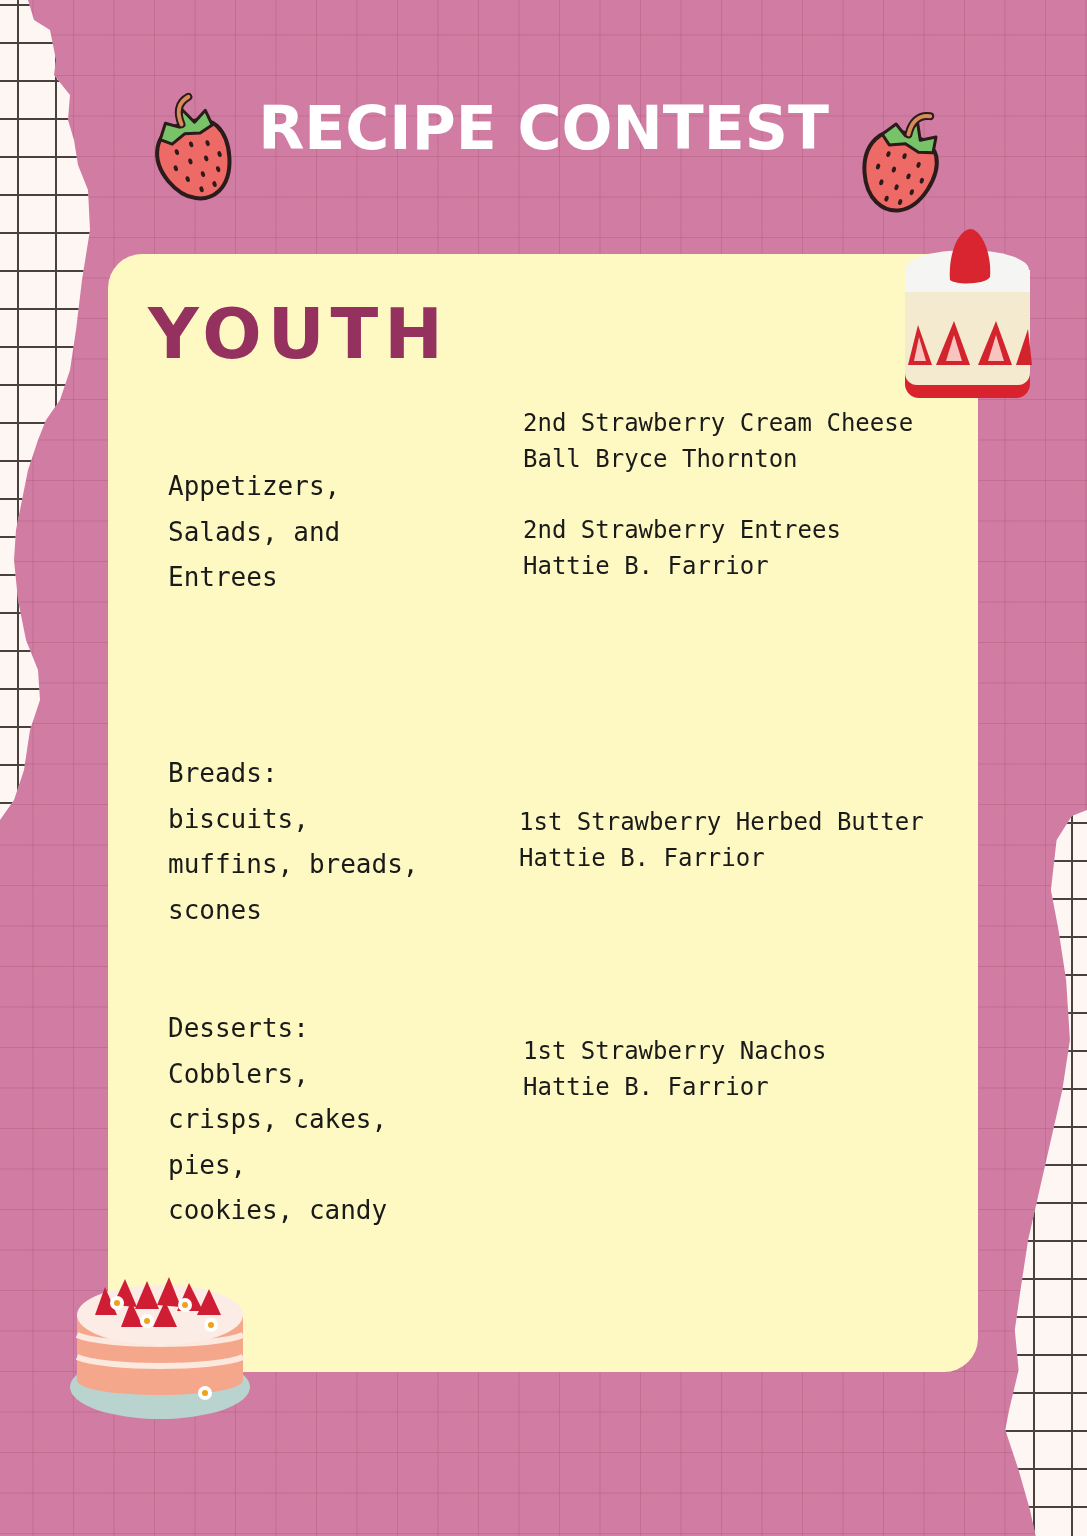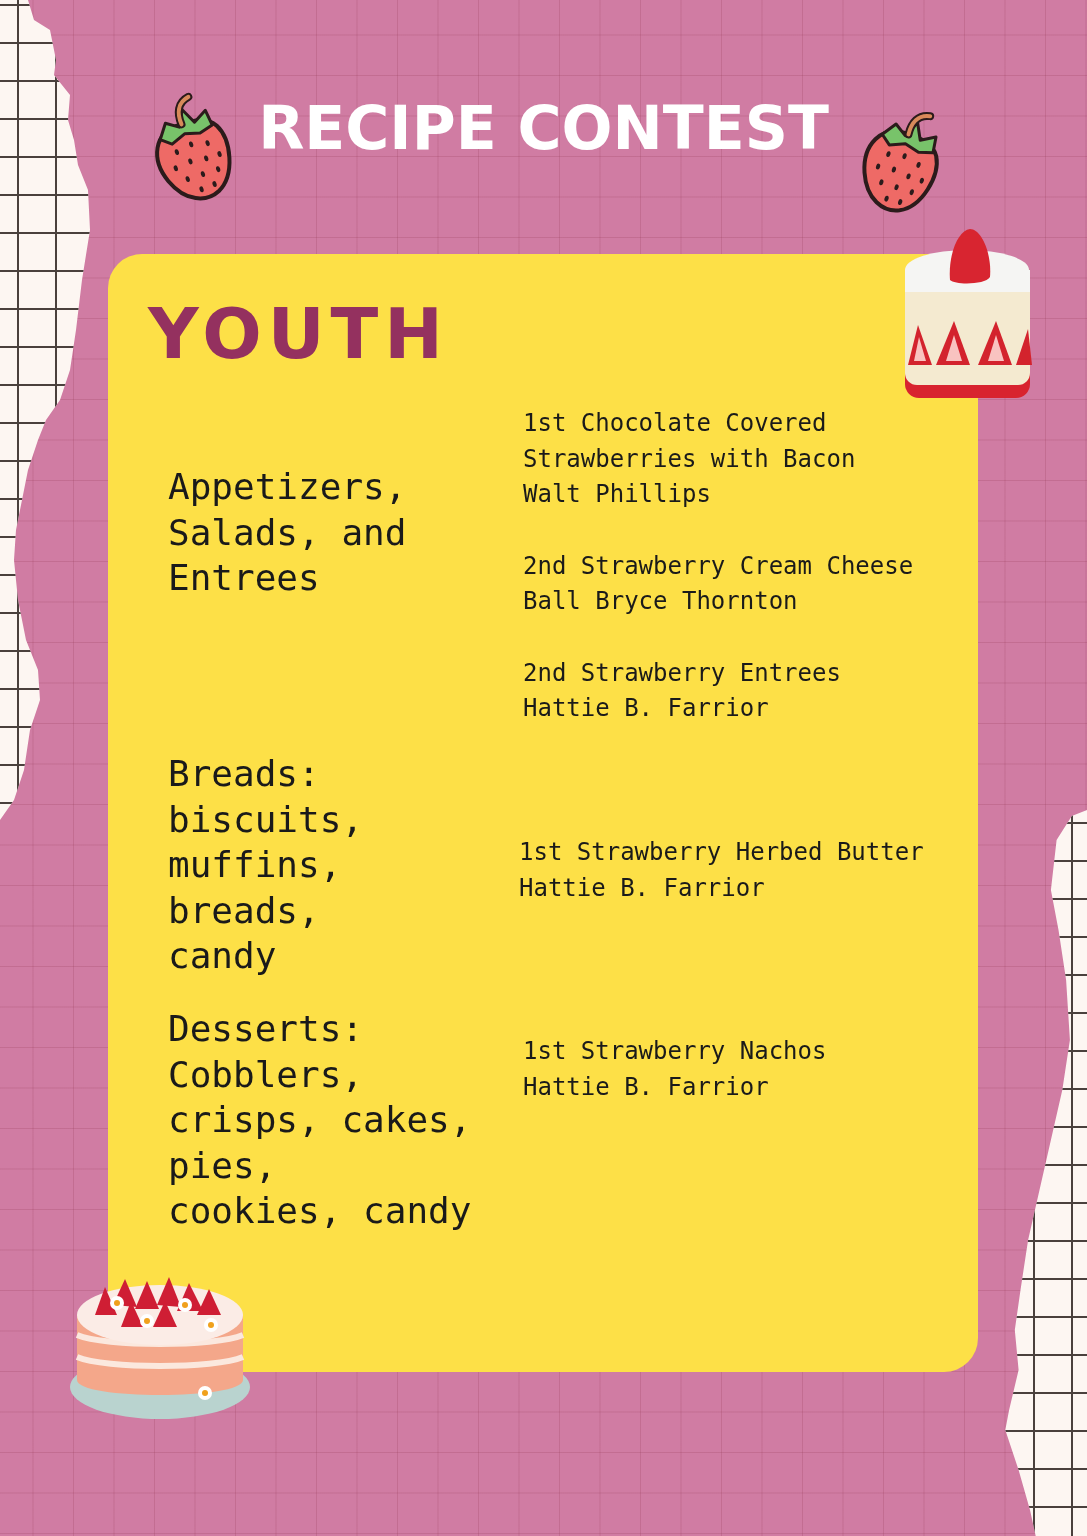--- a/index.html
+++ b/index.html
@@ -31,30 +31,30 @@
   .header { position: absolute; left: 0; top: 95px; width: 1087px; text-align: center; }
   .title {
     font-family: "DejaVu Sans", "Liberation Sans", sans-serif; font-weight: bold;
     color: #ffffff; font-size: 60px; line-height: 66px; letter-spacing: 0px; margin: 0;
   }
   .strawberry { position: absolute; width: 90px; height: 115px; }
   .strawberry.left { left: 145px; top: 93px; transform: rotate(-18deg); }
   .strawberry.right { left: 855px; top: 103px; transform: rotate(18deg); }
   .card {
     position: absolute; left: 108px; top: 254px; width: 870px; height: 1118px;
-    background: #fde047; border-radius: 34px;
+    background: #fef9c3; border-radius: 34px;
   }
   .section-title {
     position: absolute; left: 40px; top: 40px; margin: 0;
     font-family: "DejaVu Sans", "Liberation Sans", sans-serif; font-weight: bold;
     color: #94315f; font-size: 70px; letter-spacing: 6px; line-height: 80px;
   }
   .cat {
     position: absolute; left: 60px; width: 330px; color: #1a1a1a;
-    font-size: 36px; line-height: 45.5px; white-space: pre-line;
+    font-size: 26px; line-height: 45.5px; white-space: pre-line;
   }
   .winners { position: absolute; left: 415px; width: 450px; color: #1a1a1a; font-size: 24px; line-height: 35.5px; }
   .winner { margin: 0 0 36px 0; white-space: pre-line; }
   .cake-top { position: absolute; left: 900px; top: 225px; width: 135px; height: 180px; }
   .cake-bottom { position: absolute; left: 65px; top: 1275px; width: 190px; height: 150px; }
 </style>
 </head>
 <body>
 
 <div class="torn torn-left"></div>
@@ -109,34 +109,31 @@
   </h1>
 </div>
 
 <div class="card">
   <h2 class="section-title">YOUTH</h2>
 
   <div class="cat" style="top:210px">Appetizers,
 Salads, and
 Entrees</div>
   <div class="winners" style="top:152px">
-    <p class="winner">1st Chocolate Covered
-Strawberries with Bacon
-Walt Phillips</p>
     <p class="winner">2nd Strawberry Cream Cheese
 Ball Bryce Thornton</p>
     <p class="winner">2nd Strawberry Entrees
 Hattie B. Farrior</p>
   </div>
 
   <div class="cat" style="top:497px">Breads:
 biscuits,
 muffins, breads,
-candy</div>
-  <div class="winners" style="top:581px; left:411px">
+scones</div>
+  <div class="winners" style="top:551px; left:411px">
     <p class="winner">1st Strawberry Herbed Butter
 Hattie B. Farrior</p>
   </div>
 
   <div class="cat" style="top:752px">Desserts:
 Cobblers,
 crisps, cakes,
 pies,
 cookies, candy</div>
   <div class="winners" style="top:780px">

